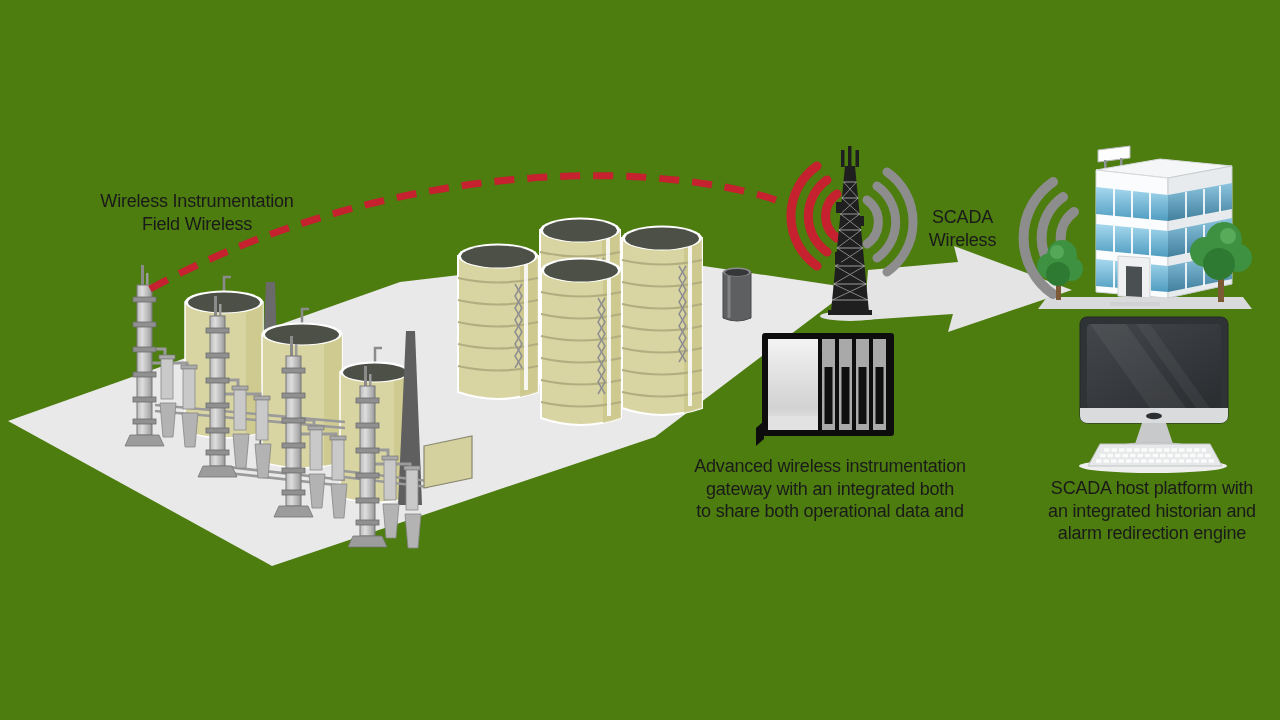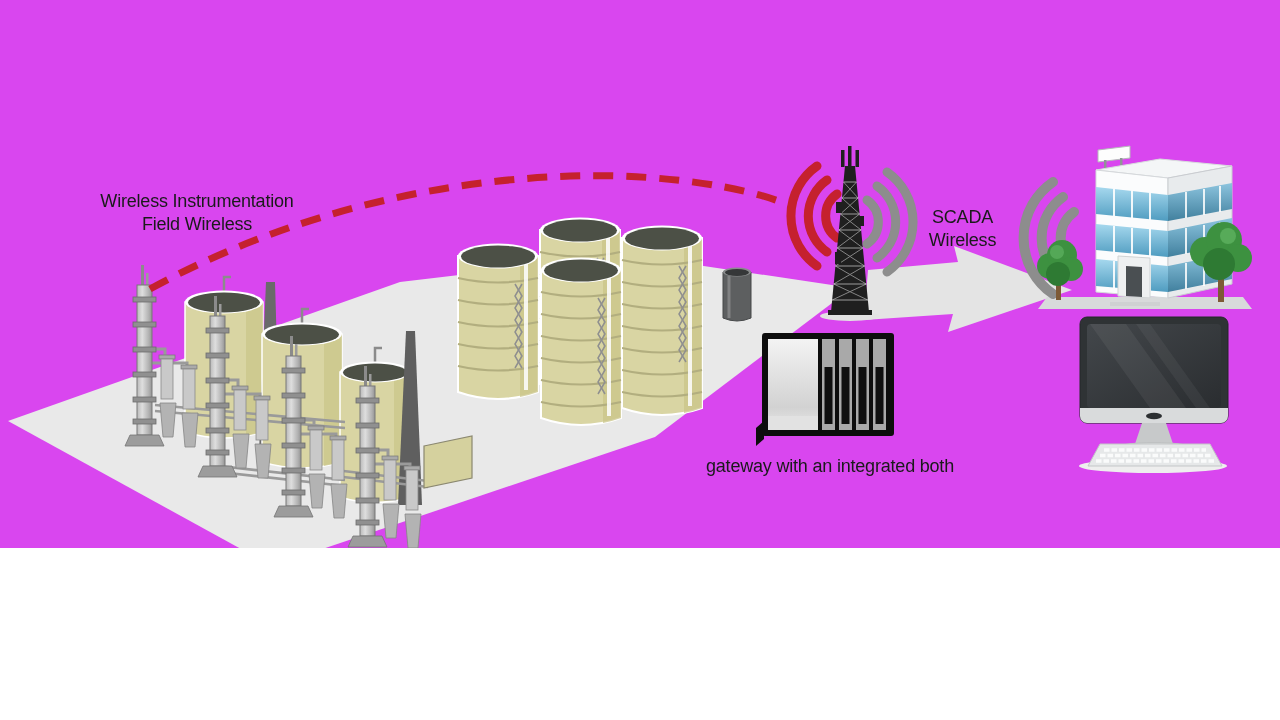--- a/index.html
+++ b/index.html
@@ -1,16 +1,16 @@
 <!DOCTYPE html>
 <html><head>
 <meta charset="utf-8">
 <style>
   html,body{margin:0;padding:0;background:#fff;}
-  .stage{position:relative;width:1280px;height:548px;background:#d946ef;overflow:hidden;
+  .stage{position:relative;width:1280px;height:720px;background:#4d7c0f;overflow:hidden;
          font-family:"Liberation Sans",sans-serif;}
   .stage svg{position:absolute;left:0;top:0;}
   .lbl{position:absolute;text-align:center;color:#1a1a1a;font-size:18px;line-height:22.5px;
        letter-spacing:-0.2px;}
   .lbl div{white-space:nowrap;}
 </style>
 </head>
 <body>
 
 <div class="stage">
@@ -301,16 +301,23 @@
     <div>Wireless Instrumentation</div>
     <div>Field Wireless</div>
   </div>
 
   <div class="lbl" style="left:895px;top:206px;width:135px;">
     <div>SCADA</div>
     <div>Wireless</div>
   </div>
 
   <div class="lbl" style="left:648px;top:455px;width:364px;">
+    <div>Advanced wireless instrumentation</div>
     <div>gateway with an integrated both</div>
+    <div>to share both operational data and</div>
   </div>
 
+  <div class="lbl" style="left:1028px;top:477px;width:248px;">
+    <div>SCADA host platform with</div>
+    <div>an integrated historian and</div>
+    <div>alarm redirection engine</div>
+  </div>
 </div>
 
 </body></html>

